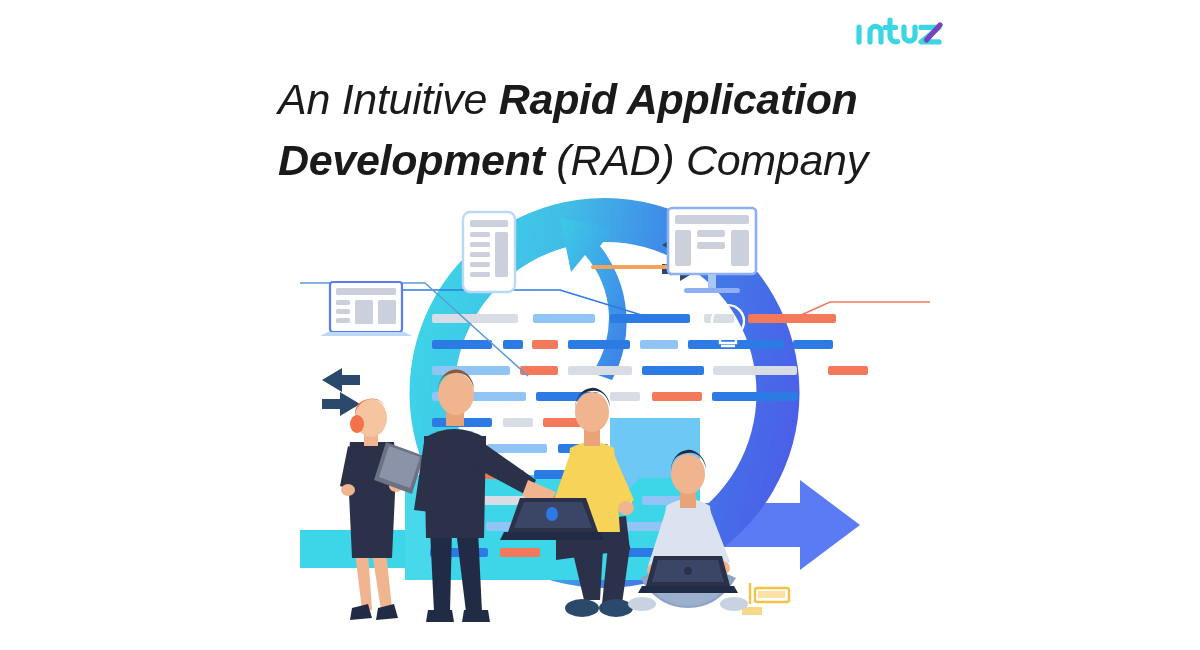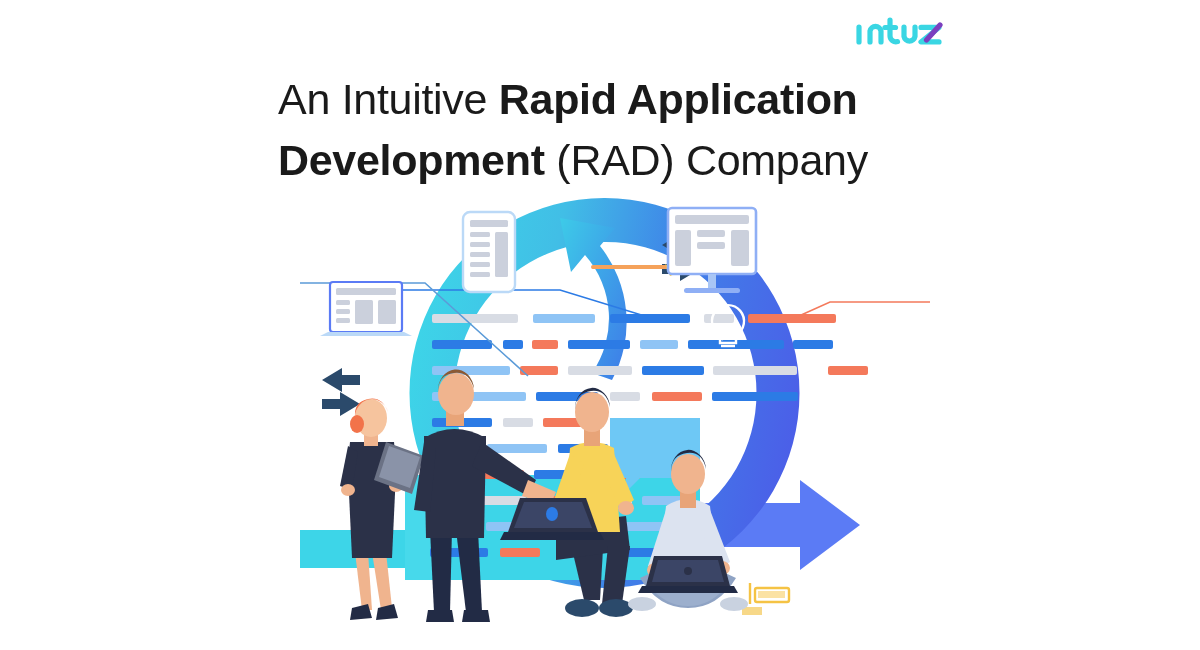--- a/index.html
+++ b/index.html
@@ -10,20 +10,21 @@
   }
   body {
     font-family: "Liberation Sans", sans-serif;
   }
   .banner {
     position: relative;
     width: 968px;
     height: 650px;
     background: #ffffff;
     overflow: hidden;
+    font-style: italic;
   }
 
   
   .logo {
     position: absolute;
     top: 14px;
     right: 18px;
     width: 96px;
     height: 36px;
     display: flex;

